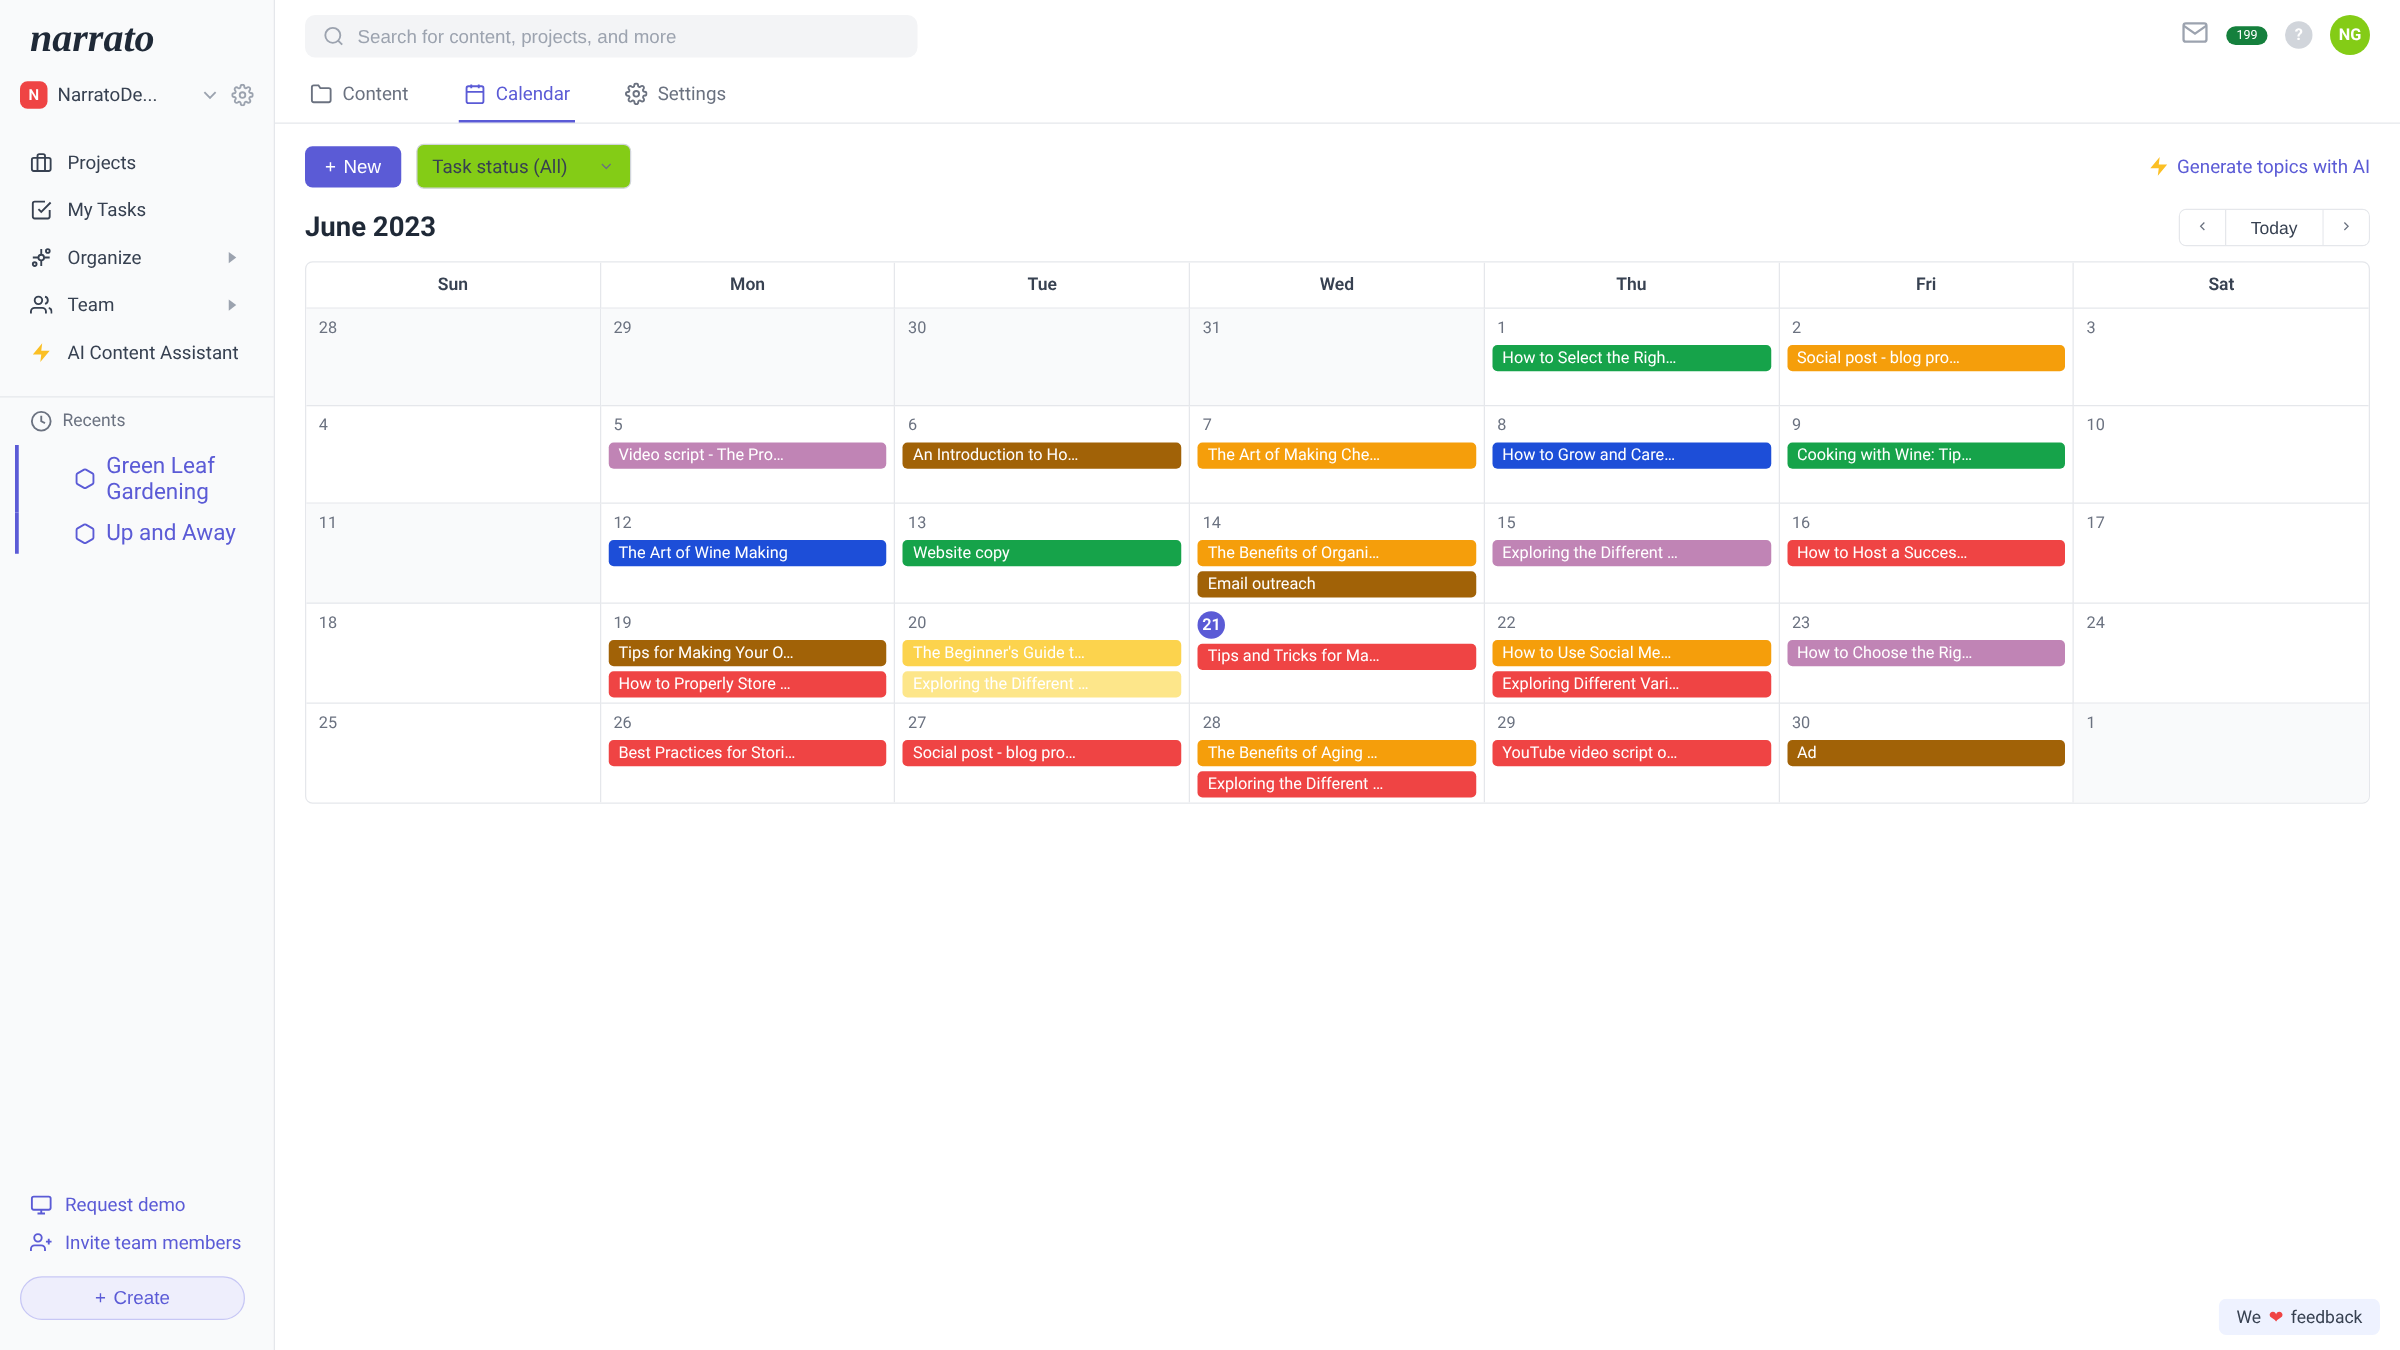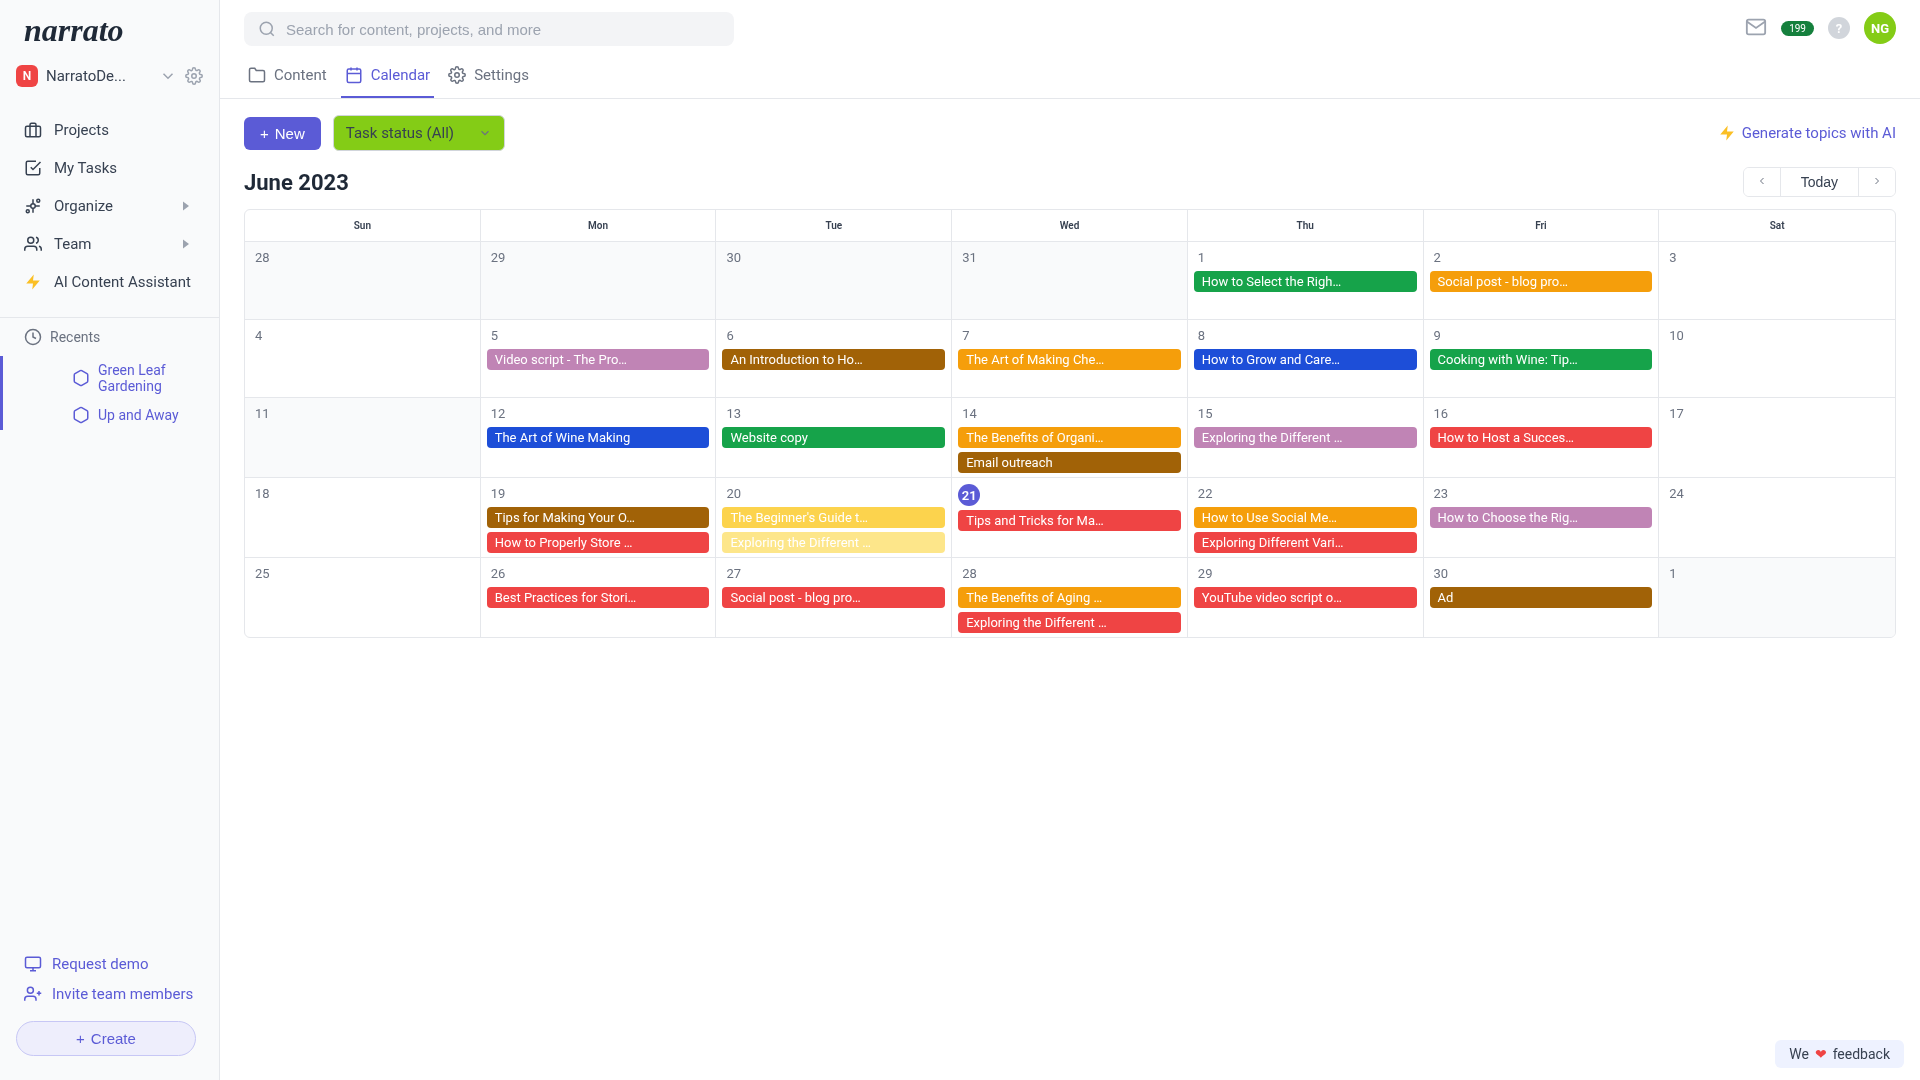--- a/index.html
+++ b/index.html
@@ -10,54 +10,54 @@
 .logo-text { font-family: "Brush Script MT", cursive; font-size: 32px; font-weight: 600; color: #1f2937; font-style: italic; }
 .workspace { display: flex; align-items: center; padding: 8px 16px 16px; gap: 8px; }
 .workspace-badge { width: 22px; height: 22px; background: #ef4444; border-radius: 6px; color: #fff; font-size: 12px; font-weight: 600; display: flex; align-items: center; justify-content: center; }
 .workspace-name { flex: 1; font-size: 15px; color: #374151; white-space: nowrap; overflow: hidden; text-overflow: ellipsis; }
 .nav { padding: 8px 0; }
 .nav-item { display: flex; align-items: center; padding: 10px 24px; gap: 12px; color: #374151; cursor: pointer; font-size: 15px; }
 .nav-item .chev { margin-left: auto; color: #9ca3af; }
 .ai-item { color: #374151; }
 .ai-bolt { color: #fbbf24; }
 .recents-hdr { display: flex; align-items: center; gap: 8px; padding: 10px 24px; color: #6b7280; border-top: 1px solid #e5e7eb; margin-top: 8px; }
-.recent-item { display: flex; align-items: center; gap: 8px; padding: 6px 24px 6px 69px; color: #5b5bd6; font-size: 14px; cursor: pointer; border-left: 3px solid #5b5bd6; }
+.recent-item { display: flex; align-items: center; gap: 8px; padding: 6px 24px 6px 44px; color: #5b5bd6; font-size: 18px; cursor: pointer; border-left: 3px solid #5b5bd6; margin-left: 12px; }
 .sidebar-footer { margin-top: auto; padding: 12px 16px 24px; }
 .footer-link { display: flex; align-items: center; gap: 10px; padding: 6px 8px; color: #5b5bd6; font-size: 15px; cursor: pointer; }
 .create-btn { margin-top: 12px; width: 180px; padding: 8px 16px; border: 1px solid #c7c7f5; border-radius: 20px; background: #eeeefc; color: #5b5bd6; font-size: 15px; cursor: pointer; display: flex; align-items: center; justify-content: center; gap: 6px; }
 
 .main { flex: 1; display: flex; flex-direction: column; overflow: hidden; }
 .topbar { display: flex; align-items: flex-start; padding: 12px 24px 0; gap: 16px; }
 .search { display: flex; align-items: center; gap: 10px; background: #f3f4f6; border-radius: 8px; padding: 8px 14px; width: 490px; color: #9ca3af; }
 .search input { border: none; background: transparent; outline: none; font-size: 15px; flex: 1; color: #374151; }
 .search input::placeholder { color: #9ca3af; }
 .topbar-right { margin-left: auto; display: flex; align-items: center; gap: 14px; }
 .notif { position: relative; color: #9ca3af; }
 .notif-badge { background: #15803d; color: #fff; font-size: 10px; font-weight: 400; padding: 2px 8px; border-radius: 10px; }
 .help-icon { width: 22px; height: 22px; border-radius: 50%; background: #d1d5db; color: #fff; display: flex; align-items: center; justify-content: center; font-size: 13px; font-weight: 700; }
 .avatar { width: 32px; height: 32px; border-radius: 50%; background: #84cc16; color: #fff; display: flex; align-items: center; justify-content: center; font-size: 13px; font-weight: 700; }
 
-.tabs { display: flex; gap: 10px; padding: 12px 24px 0; border-bottom: 1px solid #e5e7eb; }
+.tabs { display: flex; gap: 36px; padding: 12px 24px 0; border-bottom: 1px solid #e5e7eb; }
 .tab { display: flex; align-items: center; gap: 8px; padding: 8px 4px 12px; color: #6b7280; cursor: pointer; font-size: 15px; border-bottom: 2px solid transparent; }
 .tab.active { color: #5b5bd6; border-bottom-color: #5b5bd6; }
 
 .toolbar { display: flex; align-items: center; padding: 16px 24px; gap: 12px; }
 .new-btn { background: #5b5bd6; color: #fff; border: none; border-radius: 6px; padding: 8px 16px; font-size: 15px; cursor: pointer; display: flex; align-items: center; gap: 6px; }
 .status-filter { border: 1px solid #d1d5db; border-radius: 6px; padding: 8px 12px; font-size: 15px; color: #374151; background: #84cc16; cursor: pointer; display: flex; align-items: center; gap: 24px; }
 .ai-link { margin-left: auto; color: #5b5bd6; font-size: 15px; cursor: pointer; display: flex; align-items: center; gap: 6px; }
 
 .cal-hdr { display: flex; align-items: center; padding: 0 24px 12px; }
 .month-title { font-size: 22px; font-weight: 700; color: #1f2937; }
 .cal-nav { margin-left: auto; display: flex; align-items: center; border: 1px solid #e5e7eb; border-radius: 6px; overflow: hidden; }
 .cal-nav button { background: #fff; border: none; padding: 6px 12px; cursor: pointer; color: #6b7280; font-size: 14px; }
 .cal-nav .today-btn { padding: 6px 20px; border-left: 1px solid #e5e7eb; border-right: 1px solid #e5e7eb; color: #374151; }
 
 .calendar { margin: 0 24px 16px; border: 1px solid #e5e7eb; border-radius: 6px; overflow: hidden; }
 .cal-row { display: grid; grid-template-columns: repeat(7, 1fr); }
-.cal-dayhdr { padding: 10px 0; text-align: center; font-size: 10px; font-weight: 600; color: #374151; border-bottom: 1px solid #e5e7eb; border-right: 1px solid #e5e7eb; }
+.cal-dayhdr { padding: 10px 0; text-align: center; font-size: 14px; font-weight: 600; color: #374151; border-bottom: 1px solid #e5e7eb; border-right: 1px solid #e5e7eb; }
 .cal-dayhdr:last-child { border-right: none; }
 .cal-cell { min-height: 78px; border-right: 1px solid #e5e7eb; border-bottom: 1px solid #e5e7eb; padding: 6px 6px 4px; position: relative; }
 .cal-cell:last-child { border-right: none; }
 .cal-row:last-child .cal-cell { border-bottom: none; }
 .cal-cell.out { background: #f9fafb; }
 .cal-date { font-size: 13px; color: #6b7280; padding: 2px 4px; display: inline-block; }
 .cal-date.today { background: #5b5bd6; color: #fff; border-radius: 50%; width: 22px; height: 22px; display: inline-flex; align-items: center; justify-content: center; font-weight: 600; }
 .event { margin-top: 4px; padding: 3px 8px; border-radius: 4px; font-size: 13px; color: #fff; white-space: nowrap; overflow: hidden; text-overflow: ellipsis; cursor: pointer; }
 .ev-green { background: #16a34a; }
 .ev-amber { background: #f59e0b; }

